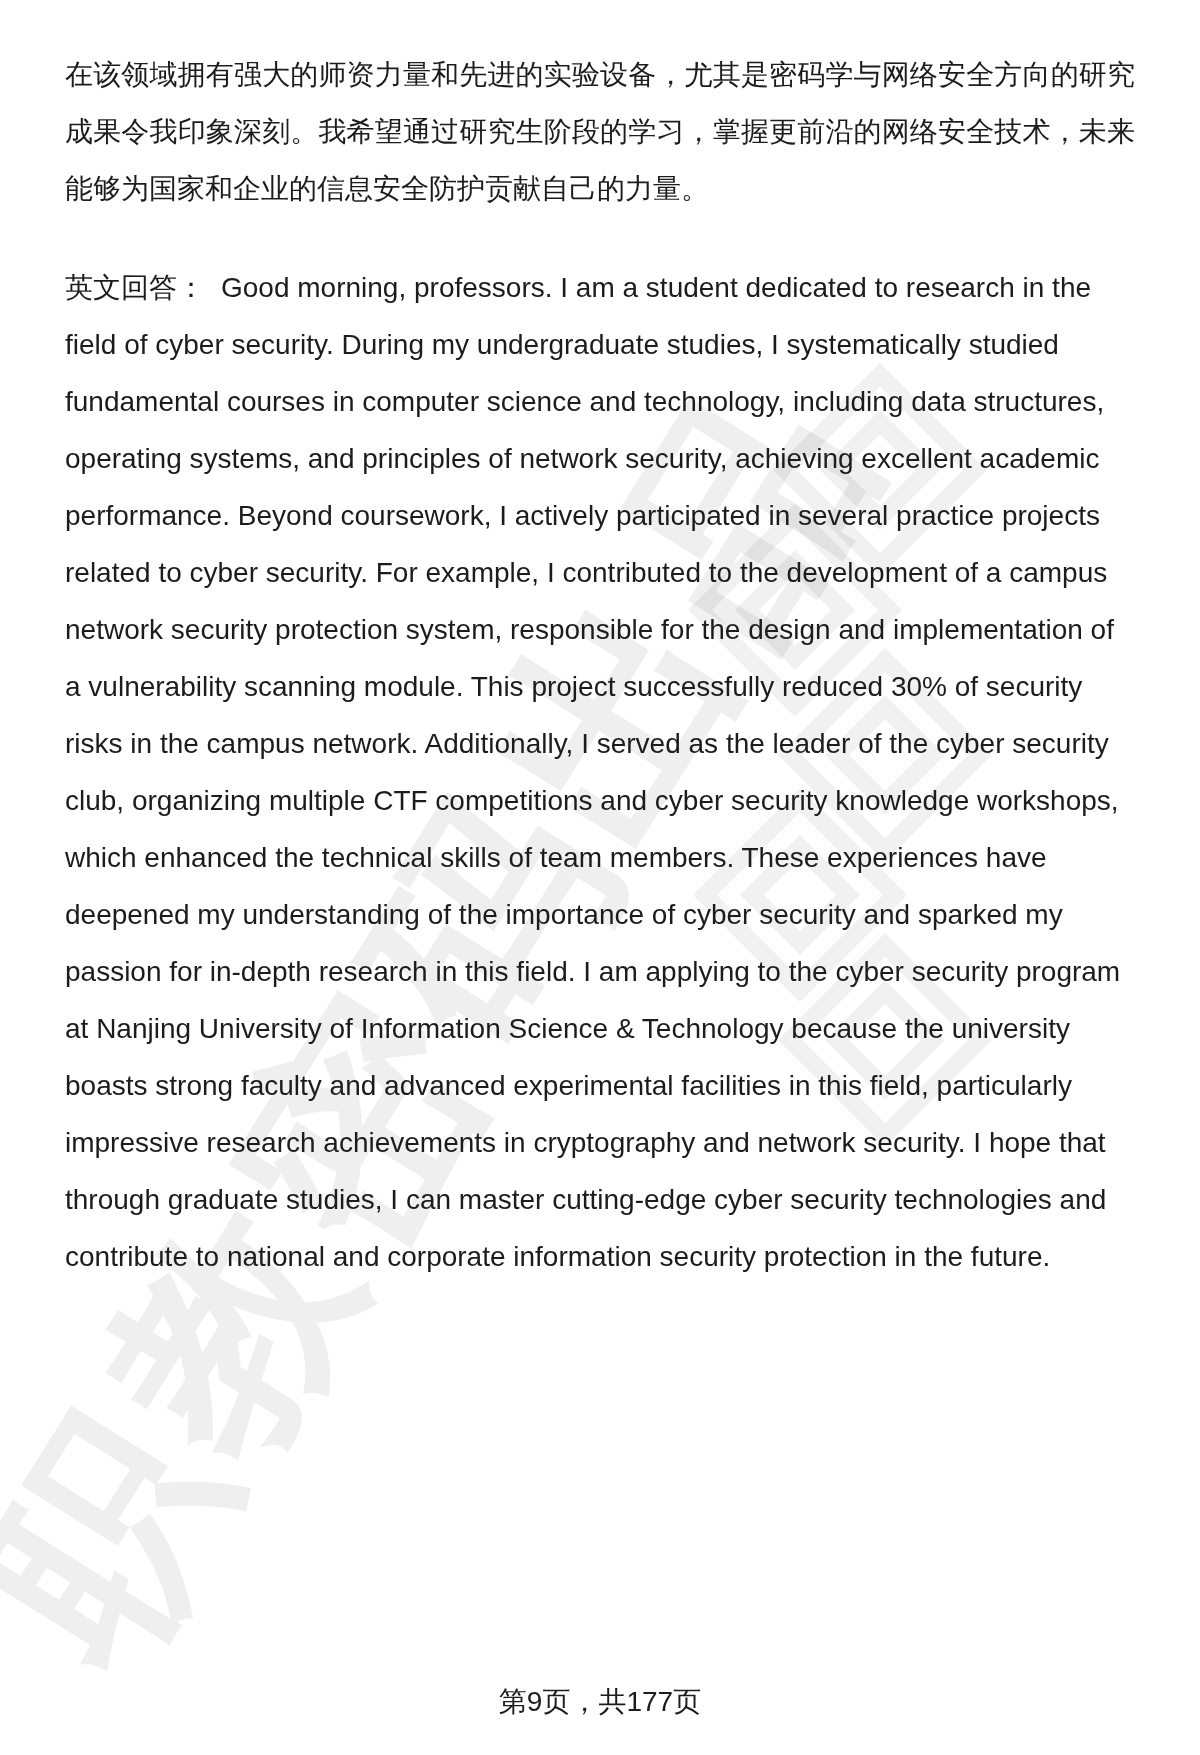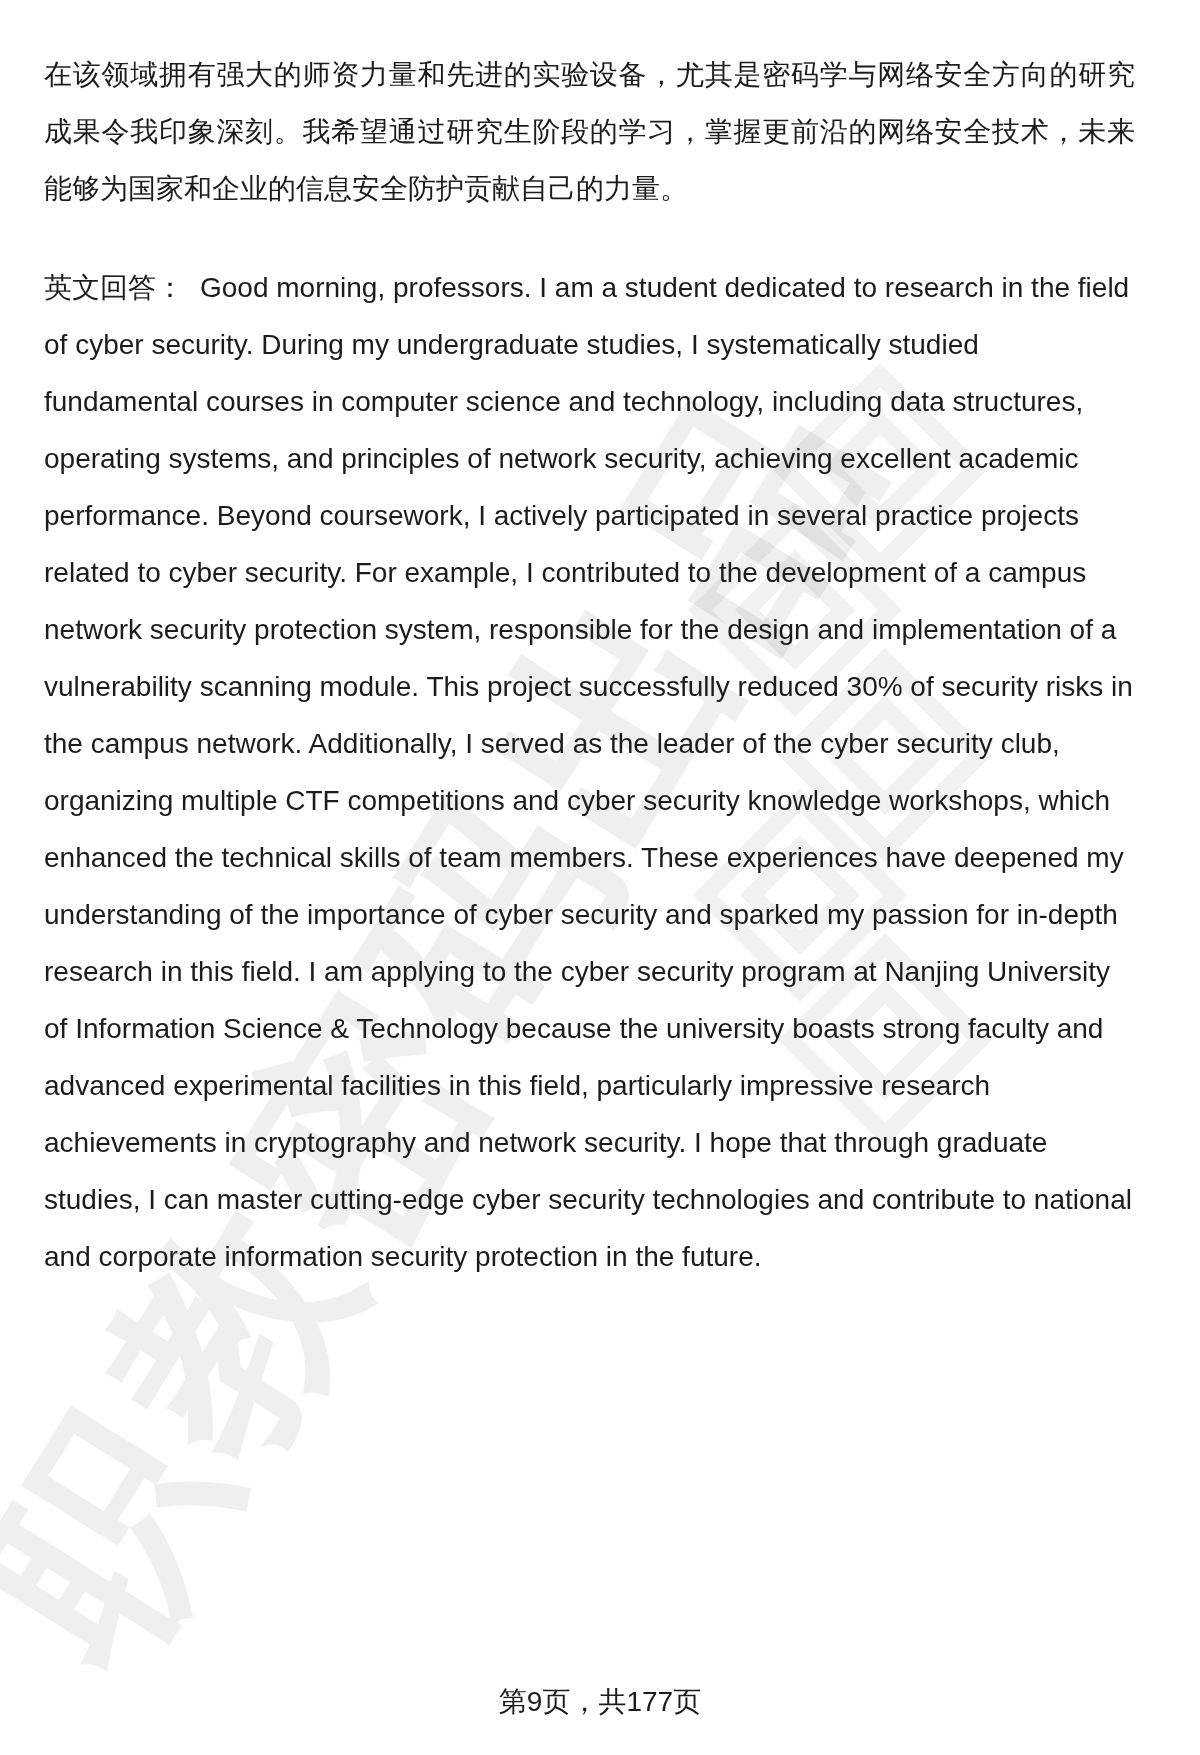--- a/index.html
+++ b/index.html
@@ -29,21 +29,21 @@
     font-weight: 700;
     letter-spacing: 12px;
     white-space: nowrap;
     color: rgba(0, 0, 0, 0.062);
   }
   .wm-svg { position: absolute; left: 0; top: 0; }
   
   .content {
     position: relative;
     z-index: 1;
-    padding: 30px 65px 0 44px;
+    padding: 30px 65px 0 65px;
   }
   .para {
     font-size: 28px;
     line-height: 57px;
     margin: 0;
   }
   .para-cn { text-align: justify; padding-top: 16px; }
   .para-en { margin-top: 42px; text-align: left; }
   .label { margin-right: 16px; margin-top: 16px; }
   .skills-line {

